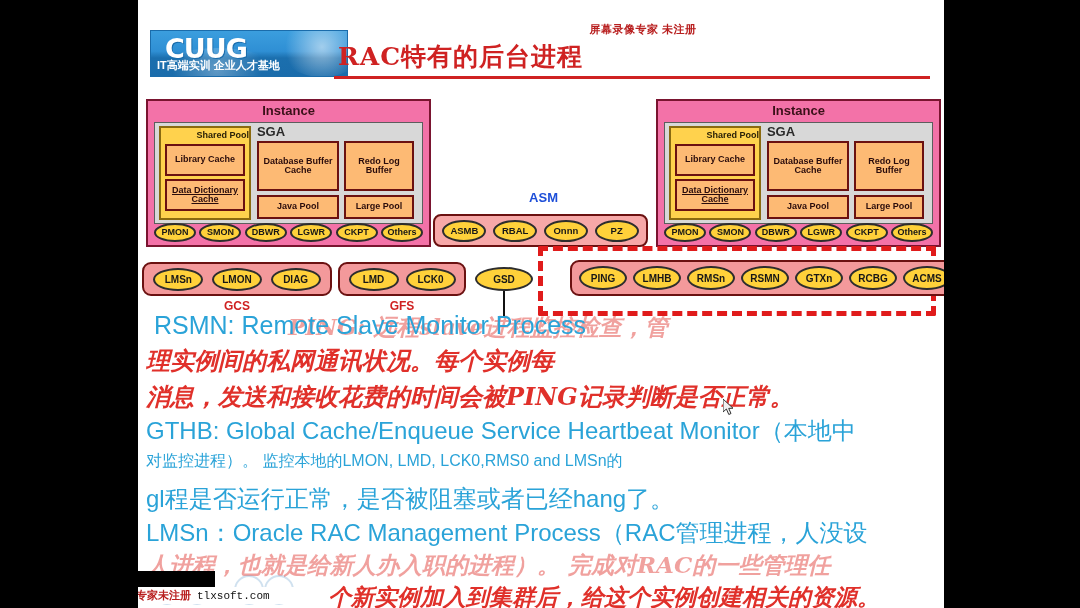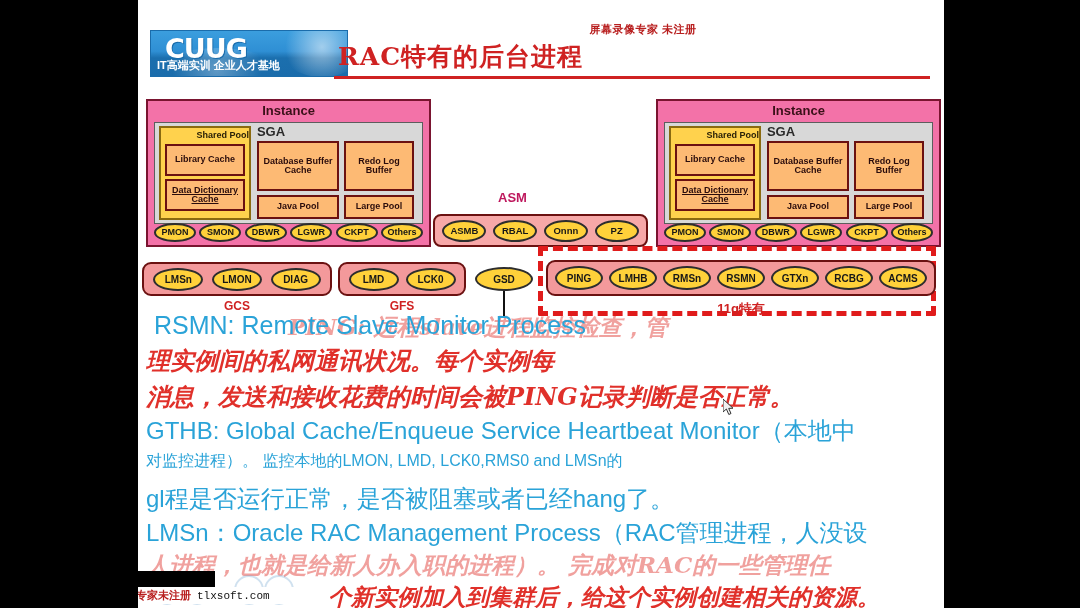--- a/index.html
+++ b/index.html
@@ -99,22 +99,22 @@
   .oval{
     background:#ffd13a;border:2px solid #2d2d2d;border-radius:50%;
     display:flex;align-items:center;justify-content:center;
     font-size:9.5px;font-weight:bold;color:#171717;white-space:nowrap;
     box-sizing:border-box;
   }
   .proc-strip .oval{height:19px;min-width:42px;padding:0 3px;font-size:9px;}
 
   
   #asm-label{
-    position:absolute;left:360px;top:190px;width:60px;text-align:left;
-    font-size:13px;font-weight:bold;color:#be185d;
+    position:absolute;left:360px;top:190px;width:60px;text-align:right;
+    font-size:13px;font-weight:bold;color:#1d4ed8;
   }
   #asm-box{
     position:absolute;left:295px;top:214px;width:215px;height:33px;
     background:#f7a8a8;border:2px solid #6b1111;border-radius:8px;
     display:flex;align-items:center;justify-content:space-around;padding:0 4px;
     box-sizing:border-box;
   }
   #asm-box .oval{height:22px;min-width:44px;padding:0 4px;}
 
   
@@ -140,21 +140,21 @@
     font-size:10px;font-weight:bold;color:#171717;box-sizing:border-box;
   }
   #gsd-stem{position:absolute;left:365px;top:291px;width:2px;height:25px;background:#111;}
 
   
   #dash-hl{
     position:absolute;left:400px;top:246px;width:398px;height:70px;
     border:5px dashed #e01b1b;box-sizing:border-box;border-radius:2px;
   }
   #grp-11g{
-    position:absolute;left:408px;top:260px;width:390px;height:36px;
+    position:absolute;left:432px;top:260px;width:390px;height:36px;
     background:#f3999b;border:2px solid #6b1111;border-radius:9px;
     display:flex;align-items:center;justify-content:space-around;
     padding:0 4px;box-sizing:border-box;
   }
   #grp-11g .oval{height:24px;min-width:48px;padding:0 5px;font-size:10px;}
   #cap-11g{
     position:absolute;left:408px;top:300px;width:390px;text-align:center;
     font-size:13px;font-weight:bold;color:#cf2222;
   }
 
@@ -291,21 +291,20 @@
     <div id="dash-hl"></div>
     <div id="grp-11g">
       <div class="oval">PING</div>
       <div class="oval">LMHB</div>
       <div class="oval">RMSn</div>
       <div class="oval">RSMN</div>
       <div class="oval">GTXn</div>
       <div class="oval">RCBG</div>
       <div class="oval">ACMS</div>
     </div>
-    <div id="cap-11g">11g特有</div>
 
     <div id="textzone">
 
       <div class="tline layerB ghost" style="top:2px;left:150px;font-size:23px;">PING: 远程slave进程监控检查，管</div>
       <div class="tline layerA" style="top:0px;font-size:25px;margin-left:8px;">RSMN: Remote Slave Monitor Process</div>
 
       <div class="tline layerB" style="top:36px;font-size:24px;">理实例间的私网通讯状况。每个实例每</div>
 
       <div class="tline layerB" style="top:72px;font-size:24px;">消息，发送和接收花费的时间会被PING记录判断是否正常。</div>
 

